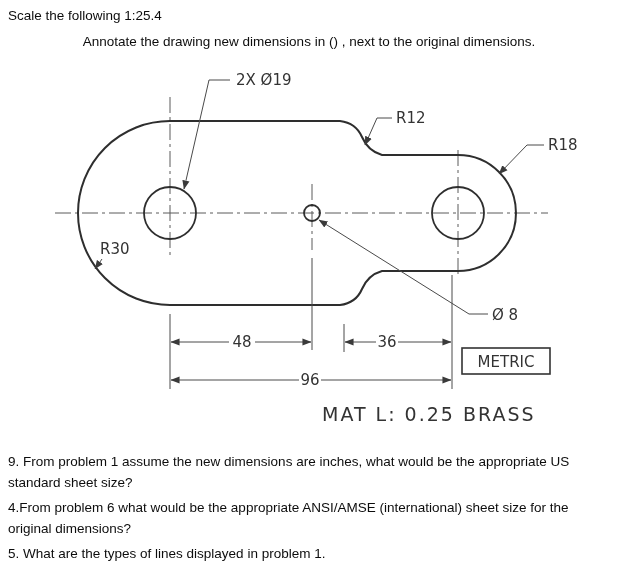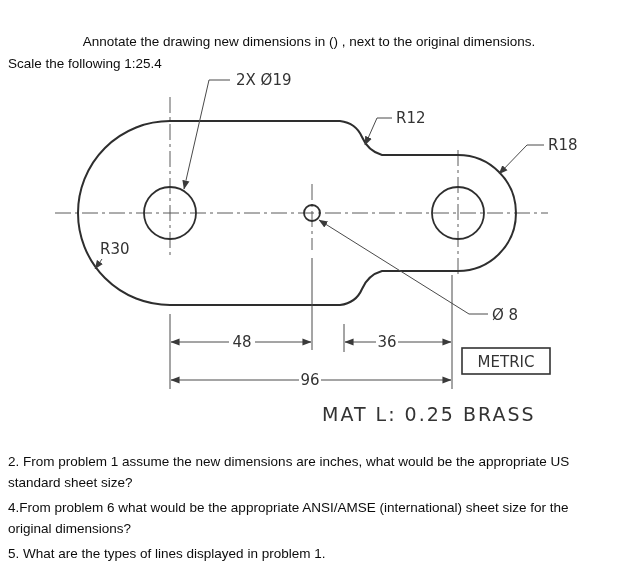--- a/index.html
+++ b/index.html
@@ -13,21 +13,21 @@
   }
   .txt{
     position:absolute;
     left:8px;
     width:602px;
     margin:0;
     font-size:13.5px;
     line-height:1.55;
     color:#0d0d0d;
   }
-  #line1{top:6px;margin-top:48px;}
+  #line1{top:6px;}
   #line2{top:32px;text-align:center;}
   #q2{top:452px;}
   #q4{top:498px;}
   #q5{top:544px;}
   svg{position:absolute;top:62px;left:0;}
   .outline{fill:none;stroke:#2e2e2e;stroke-width:2;}
   .hole{fill:none;stroke:#2e2e2e;stroke-width:1.8;}
   .cl{fill:none;stroke:#5a5a5a;stroke-width:1;stroke-dasharray:16 4 3 4;}
   .ext{fill:none;stroke:#4a4a4a;stroke-width:1;}
   .dim{fill:none;stroke:#4a4a4a;stroke-width:1;}
@@ -99,17 +99,17 @@
     <line class="ldr" x1="488" y1="252" x2="469" y2="252"></line>
     <line class="ldr" x1="469" y1="252" x2="319" y2="158" marker-end="url(#arr)"></line>
     <text class="lbl" x="492" y="258">Ø 8</text>
 
     <rect class="metricbox" x="462" y="286" width="88" height="26"></rect>
     <text class="metrictxt" x="506" y="305">METRIC</text>
 
     <text class="mat" x="322" y="359">MAT L: 0.25 BRASS</text>
   </svg>
 
-  <p id="q2" class="txt">2. From problem 1 assume the new dimensions are inches, what would be the appropriate US standard sheet size?</p>
+  <p id="q2" class="txt">9. From problem 1 assume the new dimensions are inches, what would be the appropriate US standard sheet size?</p>
   <p id="q4" class="txt">4.From problem 6 what would be the appropriate ANSI/AMSE (international) sheet size for the original dimensions?</p>
   <p id="q5" class="txt">5. What are the types of lines displayed in problem 1.</p>
 
 </div>
 
 </body></html>

